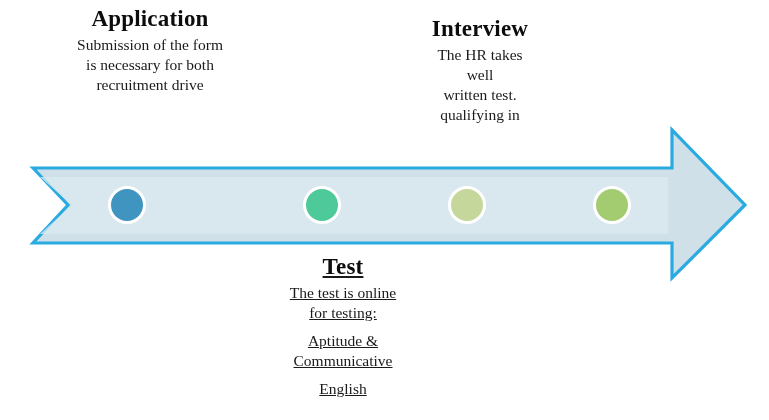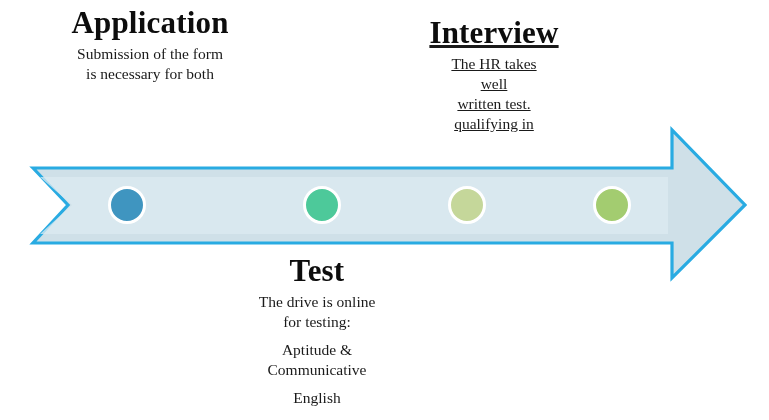--- a/index.html
+++ b/index.html
@@ -45,21 +45,21 @@
   }
 
   
   .stage-text {
     position: absolute;
     text-align: center;
     transform: translateX(-50%);
   }
   .stage-title {
     font-weight: bold;
-    font-size: 31px;
+    font-size: 23px;
     line-height: 1.12;
     letter-spacing: 0.2px;
     color: #0d0d0d;
     white-space: nowrap;
   }
   .stage-desc {
     font-size: 15.5px;
     line-height: 1.30;
     color: #1a1a1a;
     margin-top: 3px;
@@ -68,22 +68,22 @@
     display: block;
     white-space: nowrap;
   }
   .stage-desc .desc-gap {
     display: block;
     height: 8px;
   }
 
   
   #stage-application { left: 150px; top: 6px;   width: 250px; }
-  #stage-interview   { left: 494px; top: 16px;  width: 210px; text-decoration: underline; }
-  #stage-test        { left: 317px; top: 254px; width: 240px; }
+  #stage-interview   { left: 480px; top: 16px;  width: 210px; }
+  #stage-test        { left: 343px; top: 254px; width: 240px; text-decoration: underline; }
   #stage-selection   { left: 612px; top: 253px; width: 210px; }
 </style>
 </head>
 <body style="background: rgb(255, 255, 255);">
 
 <div id="diagram-root">
 
   <div id="arrow-layer">
     <svg width="769" height="420" viewBox="0 0 769 420" xmlns="http://www.w3.org/2000/svg">
 
@@ -96,37 +96,38 @@
   <div class="milestone-circle" style="left: 127px; top: 205px; background: rgb(63, 149, 192); border-color: rgb(255, 255, 255);"></div>
   <div class="milestone-circle" style="left: 322px; top: 205px; background: rgb(77, 201, 154); border-color: rgb(255, 255, 255);"></div>
   <div class="milestone-circle" style="left: 467px; top: 205px; background: rgb(197, 215, 154); border-color: rgb(255, 255, 255);"></div>
   <div class="milestone-circle" style="left: 612px; top: 205px; background: rgb(163, 204, 112); border-color: rgb(255, 255, 255);"></div>
 
   <div class="stage-text" id="stage-application">
     <div class="stage-title">Application</div>
     <div class="stage-desc">
         <span class="desc-line">Submission of the form</span>
         <span class="desc-line">is necessary for both</span>
+        <span class="desc-line">recruitment drive</span>
       </div>
   </div>
 
   <div class="stage-text" id="stage-interview">
     <div class="stage-title">Interview</div>
     <div class="stage-desc">
         <span class="desc-line">The HR takes</span>
         <span class="desc-line">well</span>
         <span class="desc-line">written test.</span>
         <span class="desc-line">qualifying in</span>
       </div>
   </div>
 
   <div class="stage-text" id="stage-test">
     <div class="stage-title">Test</div>
     <div class="stage-desc">
-        <span class="desc-line">The drive is online</span>
+        <span class="desc-line">The test is online</span>
         <span class="desc-line">for testing:</span>
         <span class="desc-gap"></span>
         <span class="desc-line">Aptitude &amp;</span>
         <span class="desc-line">Communicative</span>
         <span class="desc-gap"></span>
         <span class="desc-line">English</span>
       </div>
   </div>
 
 

